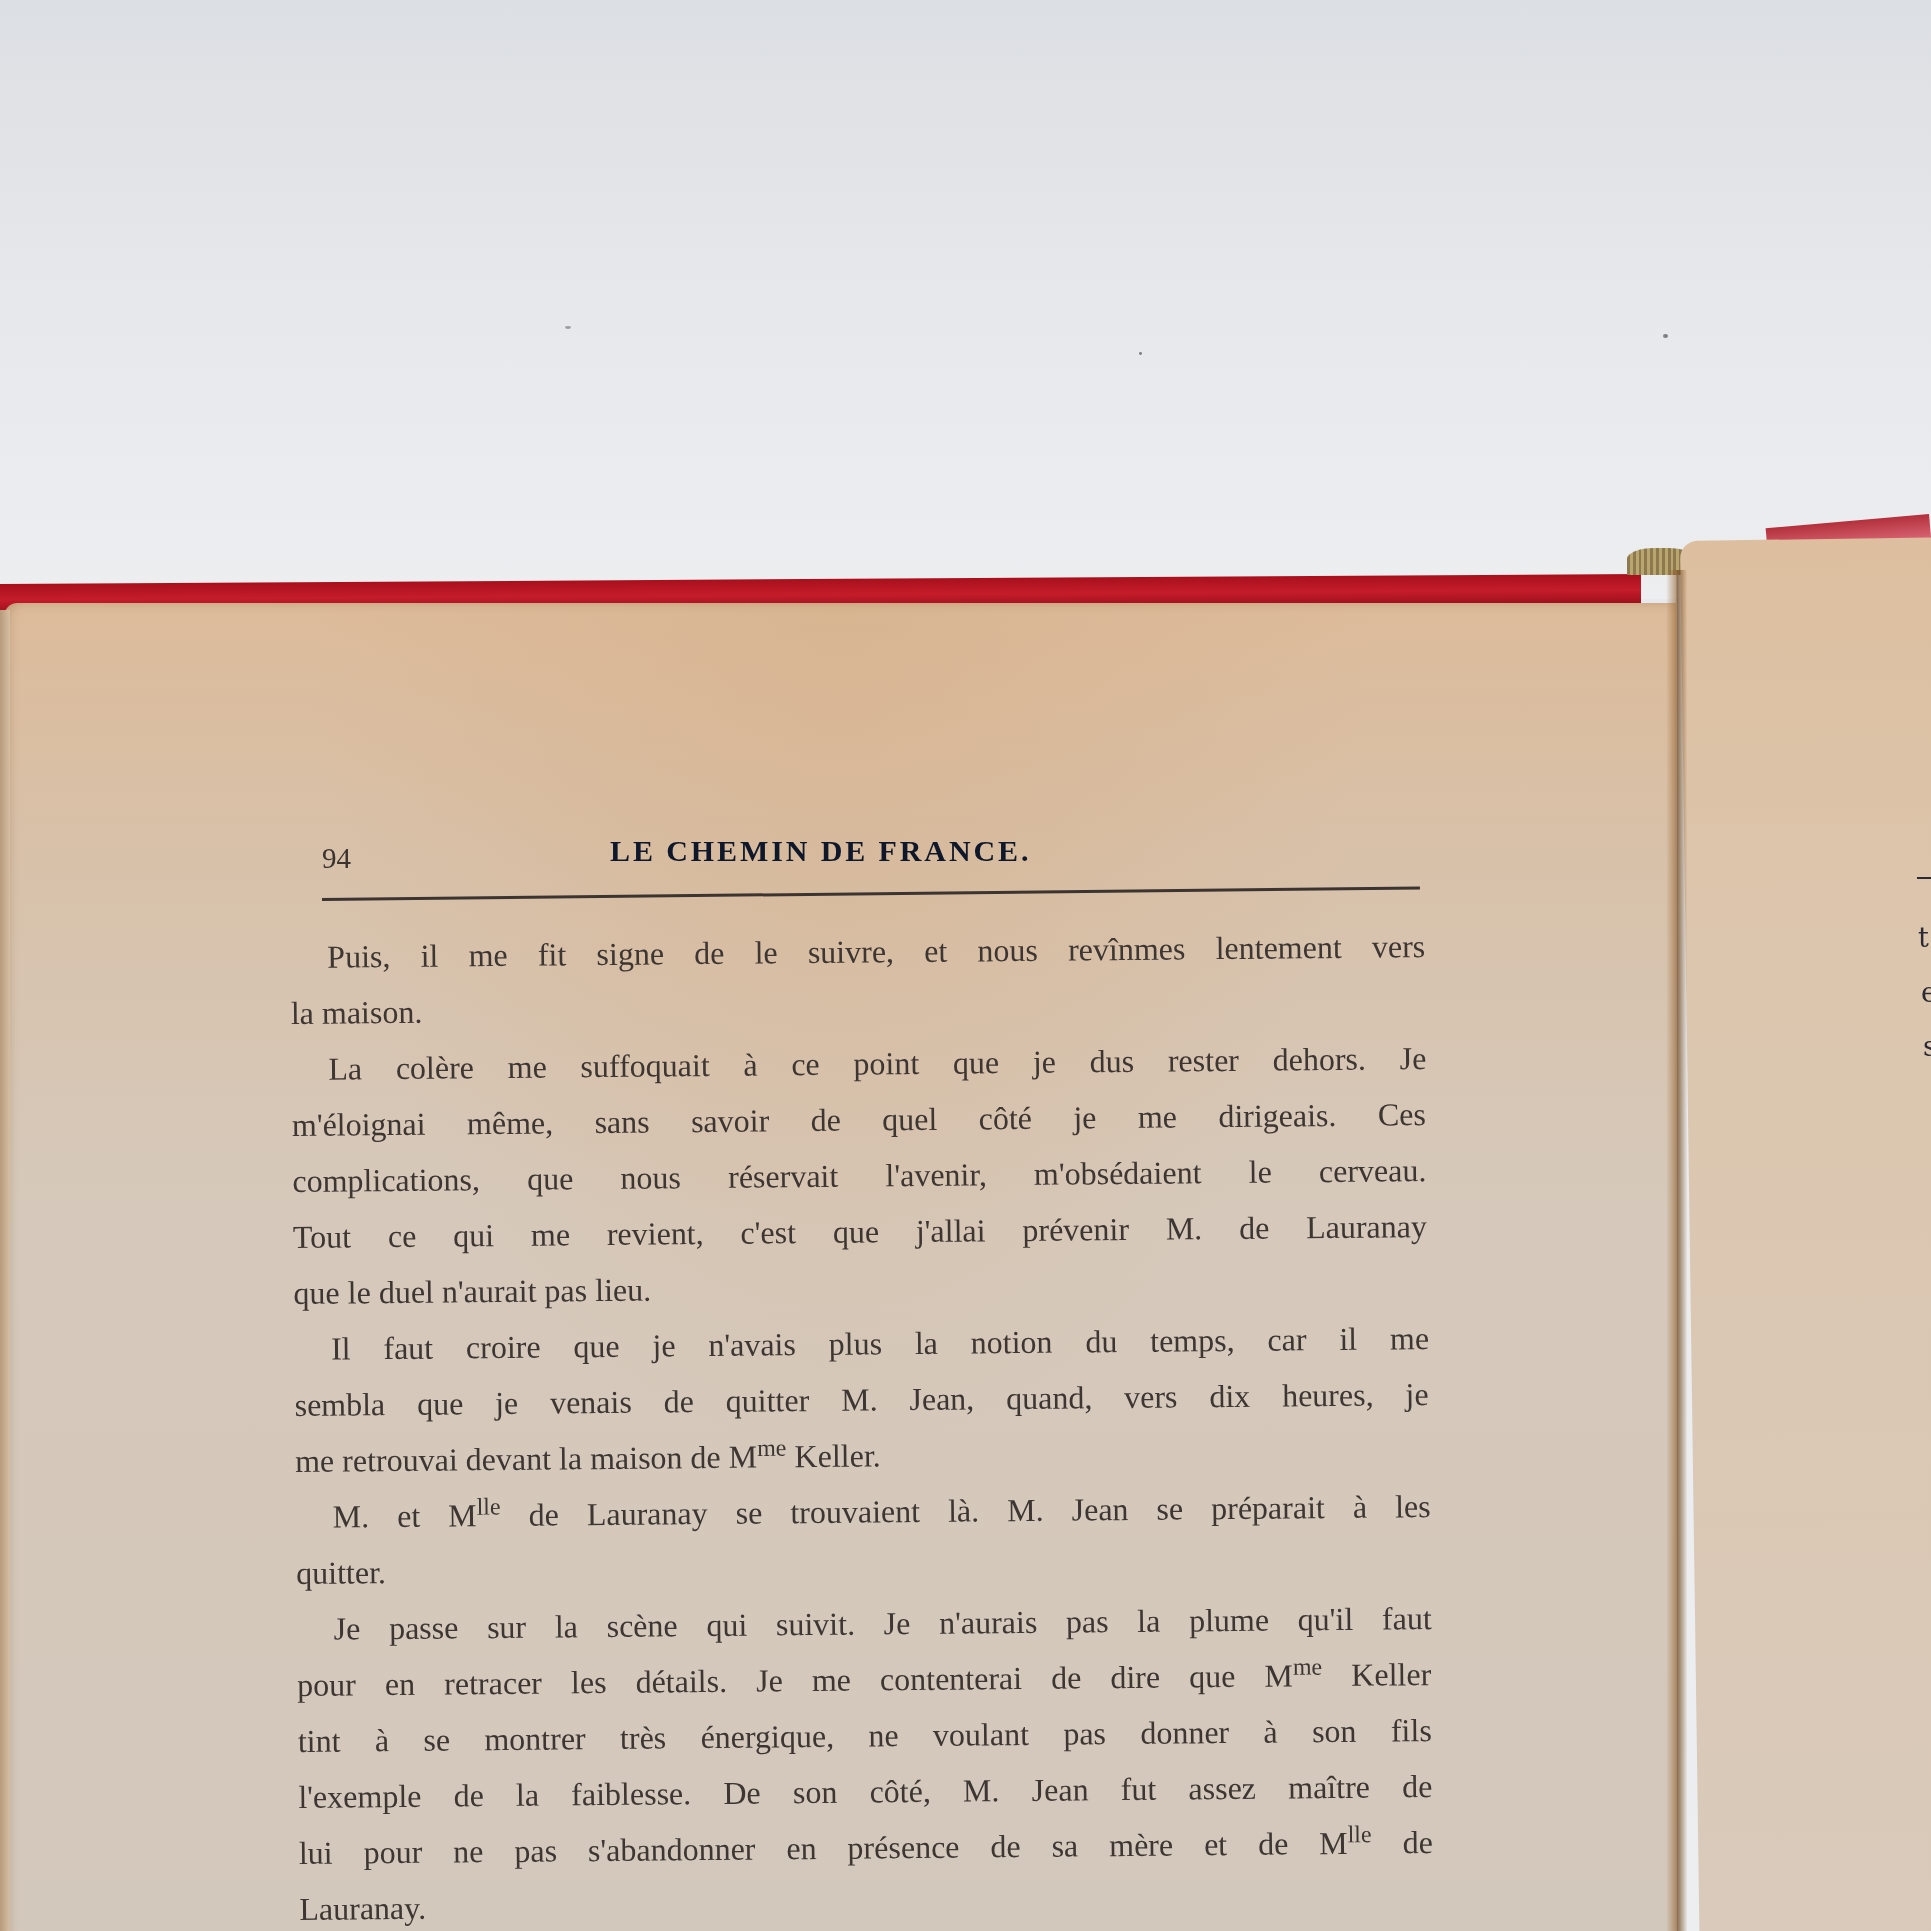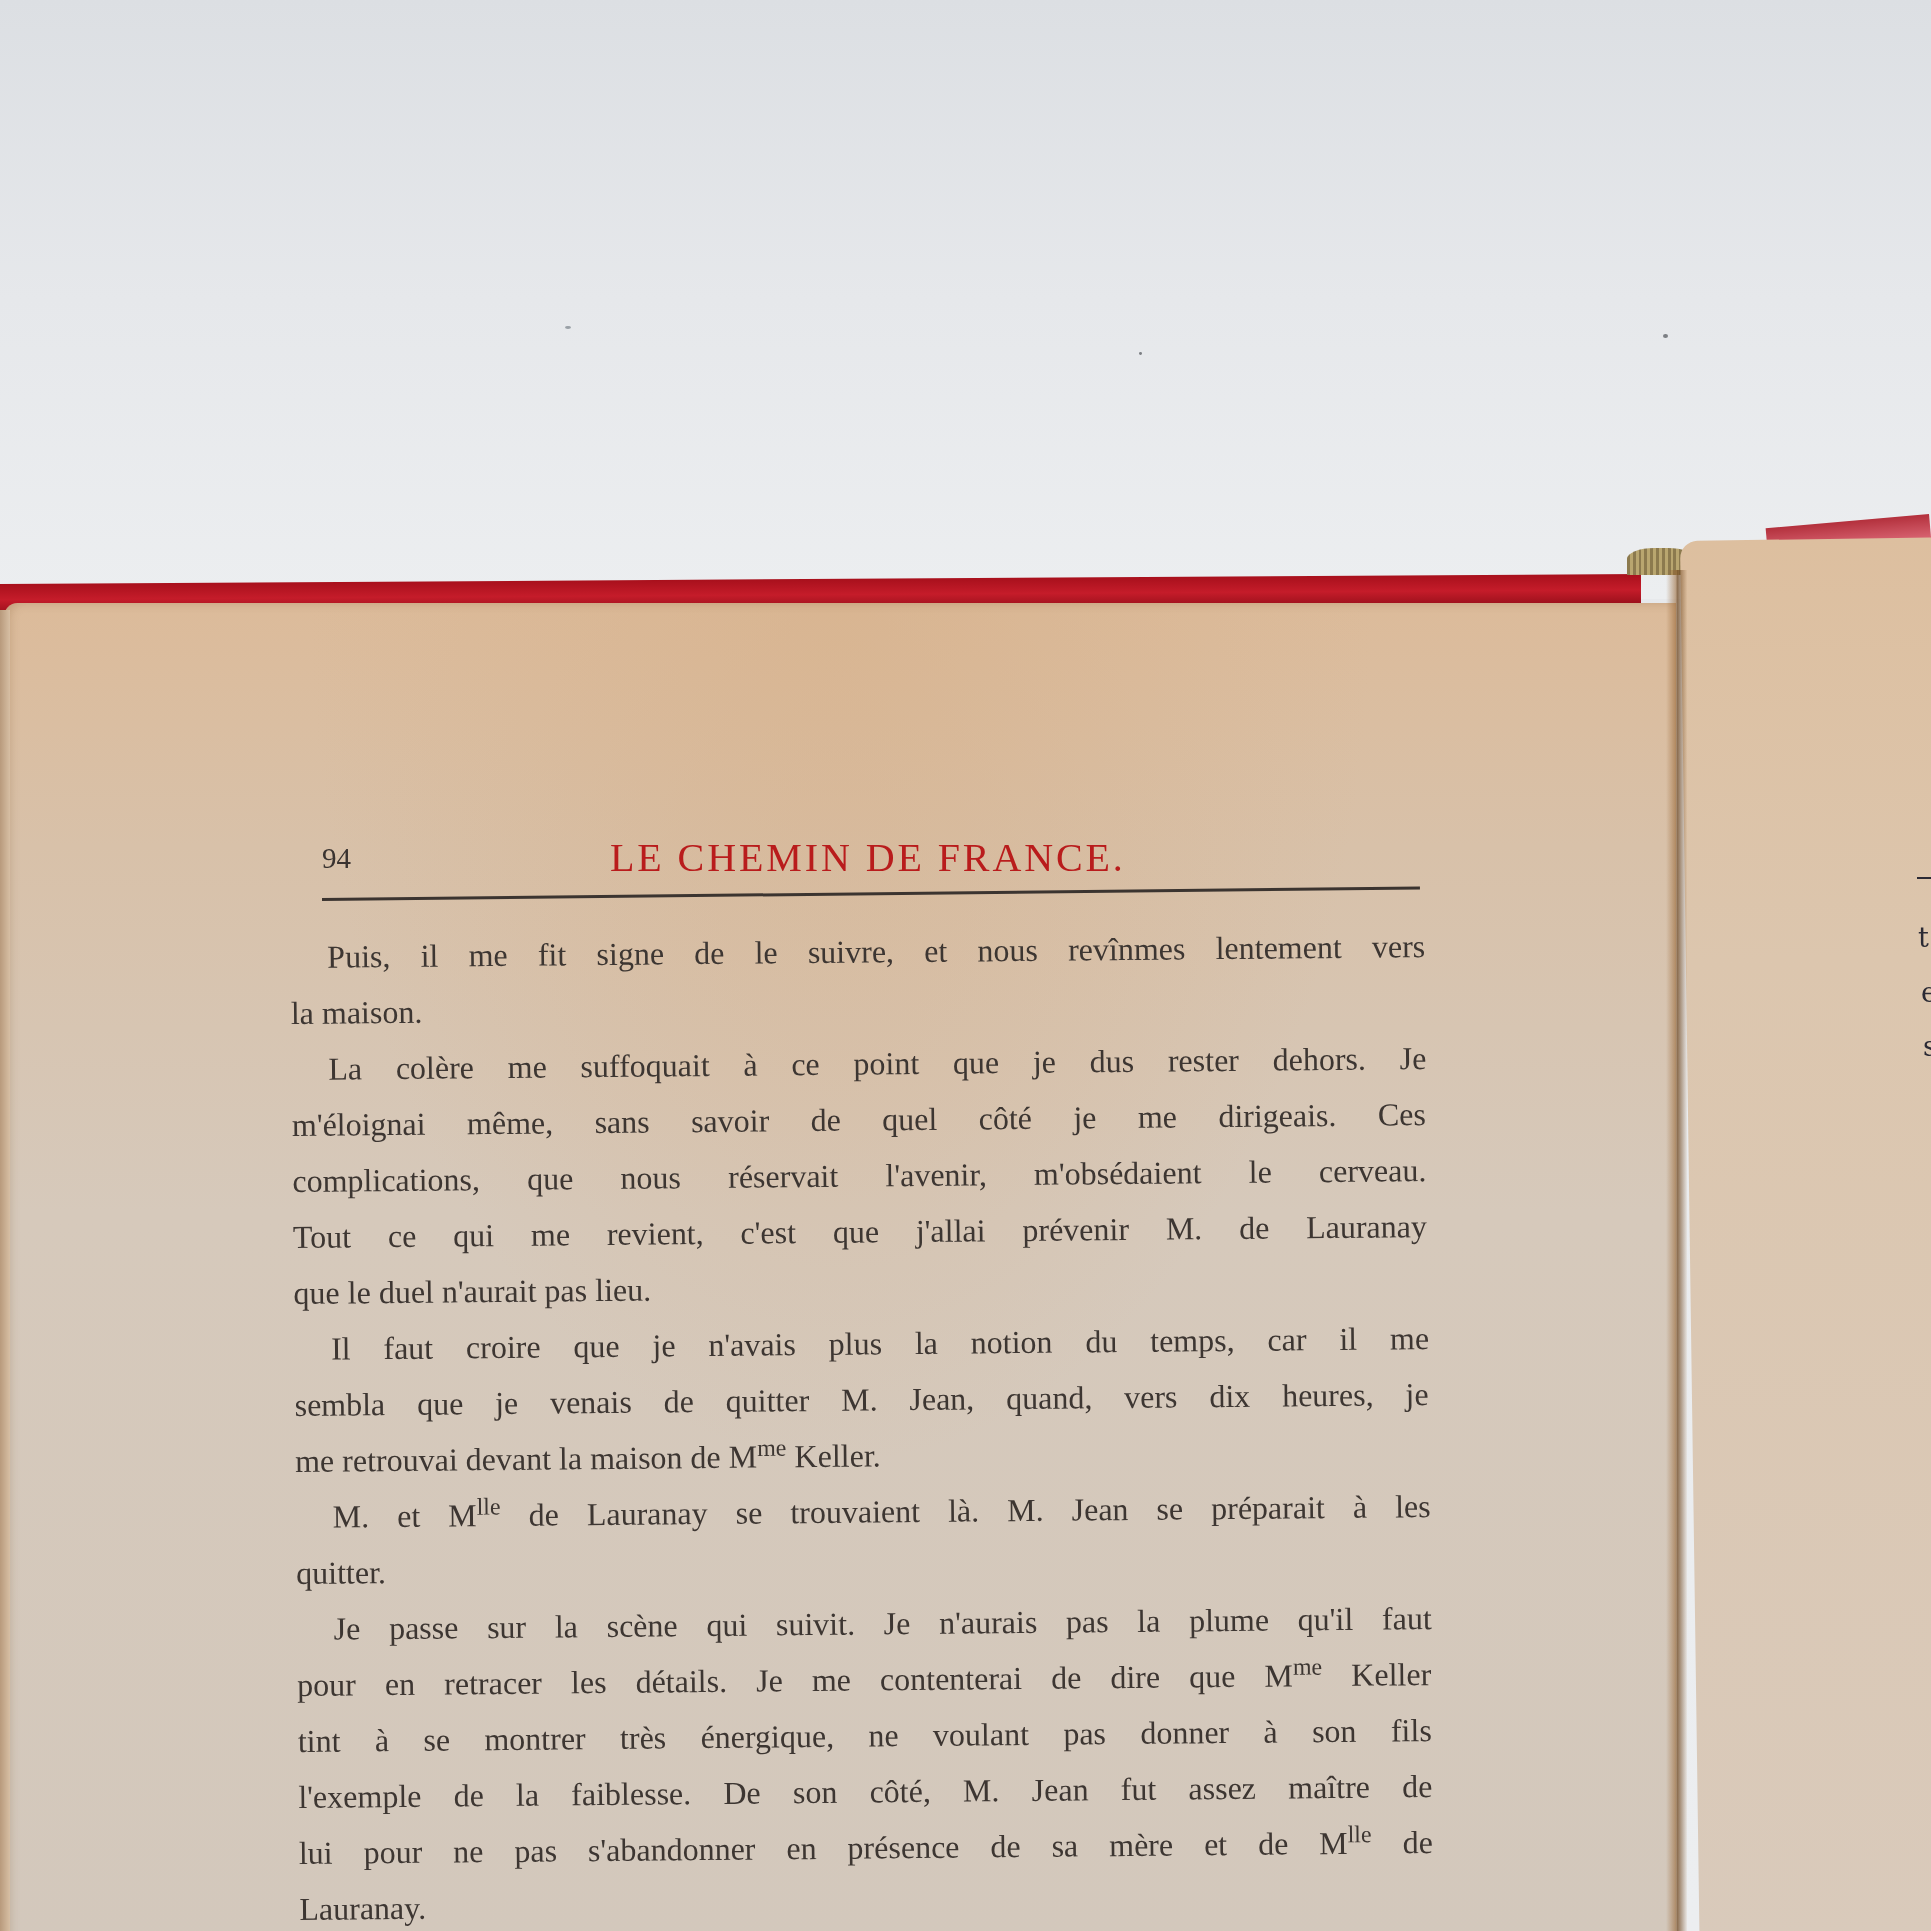--- a/index.html
+++ b/index.html
@@ -28,21 +28,21 @@
   .gutter { position:absolute; left:1666px; top:570px; width:21px; height:1361px;
     background: linear-gradient(90deg, rgba(160,110,60,0.0), rgba(150,100,50,0.55) 45%, rgba(110,70,30,0.75) 55%, rgba(200,160,120,0.1)); }
   .page-right { position:absolute; left:1680px; top:541px; width:261px; height:1400px;
     background: linear-gradient(180deg, #ddbf9f 0%, #dcc6ae 30%, #d9cabb 100%);
     border-top-left-radius: 17.4px; transform: rotate(-0.8deg); transform-origin: top left; }
   .right-glyph { position:absolute; font-family:"DejaVu Serif", serif; font-size:27px; color:#2b2a34; }
   .right-rule { position:absolute; left:1917px; top:877px; width:19.3px; height:1.9px; background:#2b2a34; }
 
   .running-head { position:absolute; top:830px; left:0; width:1931px; height:58px; }
   .page-number { position:absolute; left:322px; top:11.6px; font-size:29px; color:#3a3330; font-family:"Liberation Serif", serif; }
-  .running-title { position:absolute; left:610px; top:3.9px; font-size:40px; letter-spacing:2.9px; color:#b91c1c; font-family:"Liberation Serif", serif; }
+  .running-title { position:absolute; left:610px; top:3.9px; font-size:30px; letter-spacing:2.9px; color:#0f172a; font-family:"Liberation Serif", serif;font-weight:bold; }
   .head-rule { position:absolute; left:322px; top:898px; width:1098px; height:2.9px; background:#3b3430;
     transform: rotate(-0.6deg); transform-origin:left center; }
 
   .body-text { position:absolute; left:290px; top:929px; width:1178px; transform: rotate(-0.55deg); transform-origin: left top; }
   .line { font-family:"Liberation Serif", serif; font-size:32px; color:#3d3632; height:56px; line-height:56px;
     white-space:nowrap; text-align:justify; text-align-last:justify; width:1134px; }
   .line.indent { padding-left:37px; width:1098px; }
   .line.last { text-align-last:left; }
   sup { font-size:24px; vertical-align: 11.6px; line-height:0; }
 </style>

